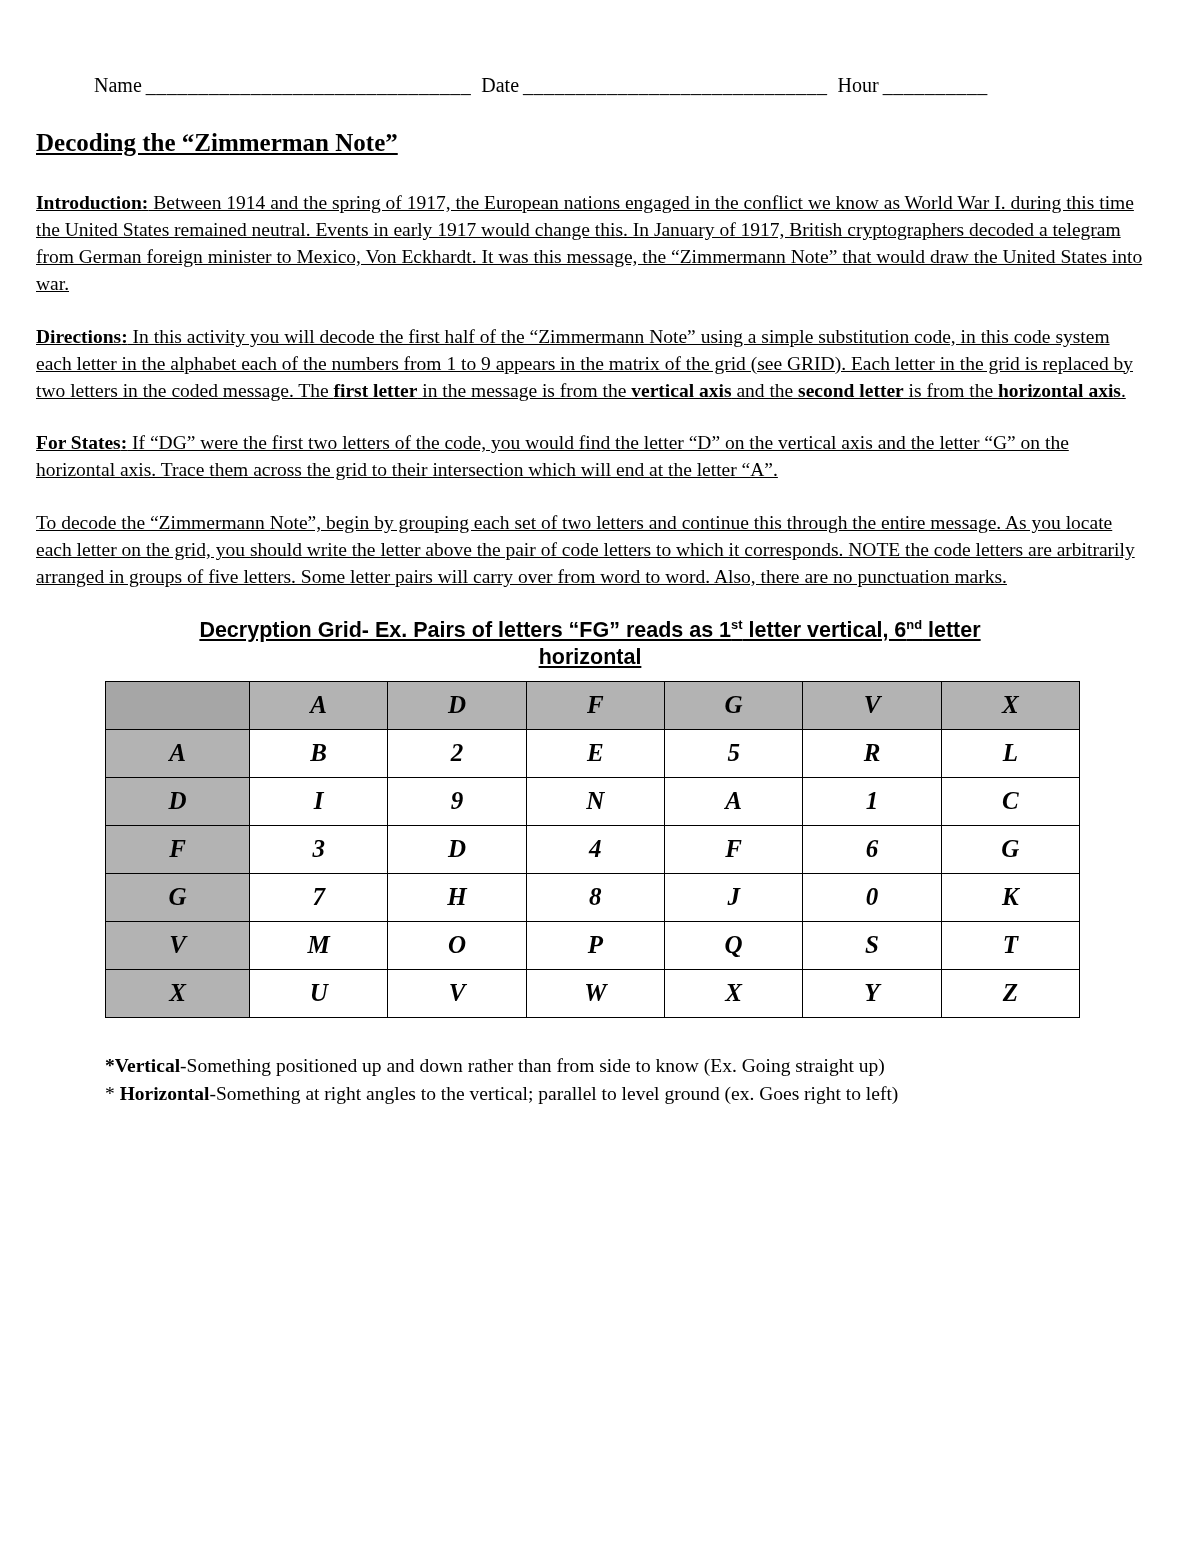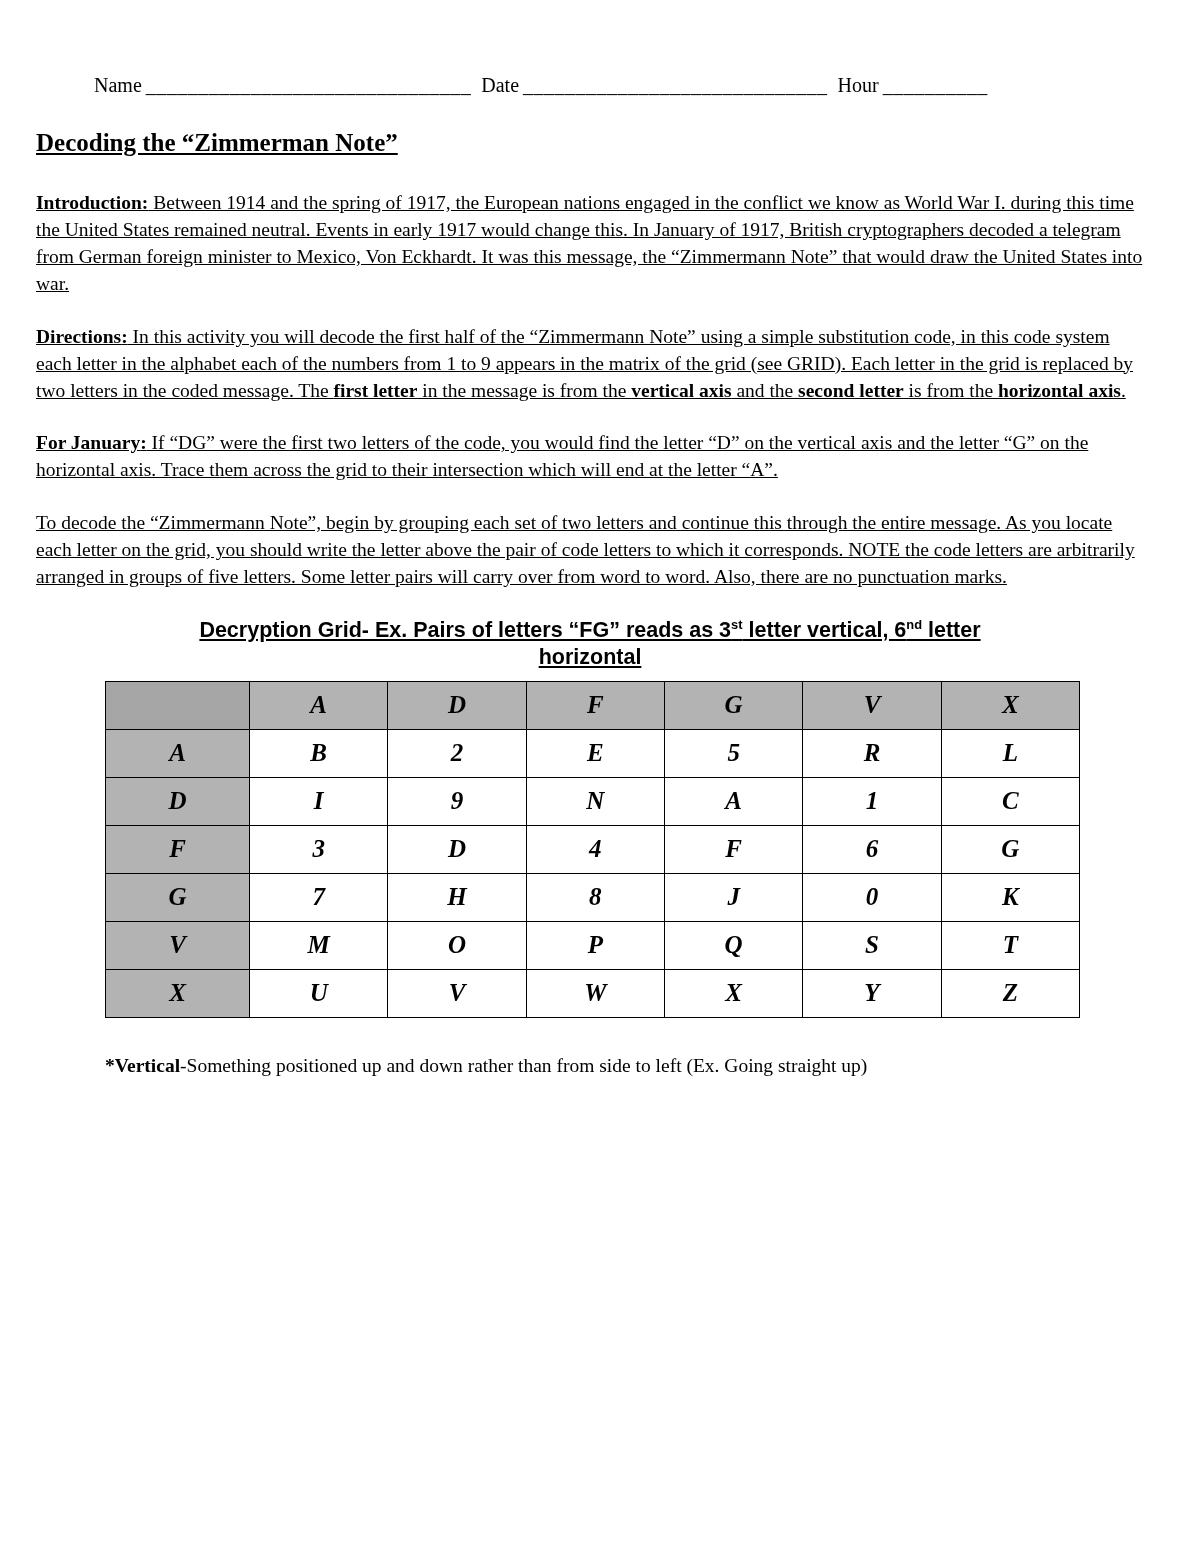--- a/index.html
+++ b/index.html
@@ -87,27 +87,27 @@
 
   <p class="para">
     <span class="bu">Introduction</span><span class="b">:</span><span> Between 1914 and the spring of 1917, the European nations engaged in the conflict we know as World War I. during this time the United States remained neutral. Events in early 1917 would change this. In January of 1917, British cryptographers decoded a telegram from German foreign minister to Mexico, Von Eckhardt. It was this message, the “Zimmermann Note” that would draw the United States into war.</span>
   </p>
 
   <p class="para">
     <span class="bu">Directions</span><span class="b">:</span><span> In this activity you will decode the first half of the “Zimmermann Note” using a simple substitution code, in this code system each letter in the alphabet each of the numbers from 1 to 9 appears in the matrix of the grid (see GRID). Each letter in the grid is replaced by two letters in the coded message. The </span><span class="bu">first letter</span><span> in the message is from the </span><span class="bu">vertical axis</span><span> and the </span><span class="bu">second letter</span><span> is from the </span><span class="bu">horizontal axis</span><span>.</span>
   </p>
 
   <p class="para">
-    <span class="b">For January</span><span class="b">:</span><span> If “DG” were the first two letters of the code, you would find the letter “D” on the vertical axis and the letter “G” on the horizontal axis. Trace them across the grid to their intersection which will end at the letter “A”.</span>
+    <span class="b">For States</span><span class="b">:</span><span> If “DG” were the first two letters of the code, you would find the letter “D” on the vertical axis and the letter “G” on the horizontal axis. Trace them across the grid to their intersection which will end at the letter “A”.</span>
   </p>
 
   <p class="para">To decode the “Zimmermann Note”, begin by grouping each set of two letters and continue this through the entire message. As you locate each letter on the grid, you should write the letter above the pair of code letters to which it corresponds. NOTE the code letters are arbitrarily arranged in groups of five letters. Some letter pairs will carry over from word to word. Also, there are no punctuation marks.</p>
 
   <div class="grid-heading">
-    <span class="u"><span>Decryption Grid- Ex. Pairs of letters “FG” reads as 3</span><sup>st</sup><span> letter vertical, 6</span><sup>nd</sup><span> letter</span><br><span>horizontal</span></span>
+    <span class="u"><span>Decryption Grid- Ex. Pairs of letters “FG” reads as 1</span><sup>st</sup><span> letter vertical, 6</span><sup>nd</sup><span> letter</span><br><span>horizontal</span></span>
   </div>
 
   <table class="grid">
     <tbody>
         <tr>
       <th class="corner"></th>
       <th class="colh">A</th>
       <th class="colh">D</th>
       <th class="colh">F</th>
       <th class="colh">G</th>
@@ -166,17 +166,20 @@
       <td>W</td>
       <td>X</td>
       <td>Y</td>
       <td>Z</td>
     </tr>
   </tbody>
     </table>
 
   <div class="footnotes">
     <div>
-      <span class="b">*Vertical</span><span>-Something positioned up and down rather than from side to left (Ex. Going straight up)</span>
+      <span class="b">*Vertical</span><span>-Something positioned up and down rather than from side to know (Ex. Going straight up)</span>
+    </div>
+    <div>
+      <span>* </span><span class="b">Horizontal</span><span>-Something at right angles to the vertical; parallel to level ground (ex. Goes right to left)</span>
     </div>
   </div>
 
 </div>
 
 </body></html>

